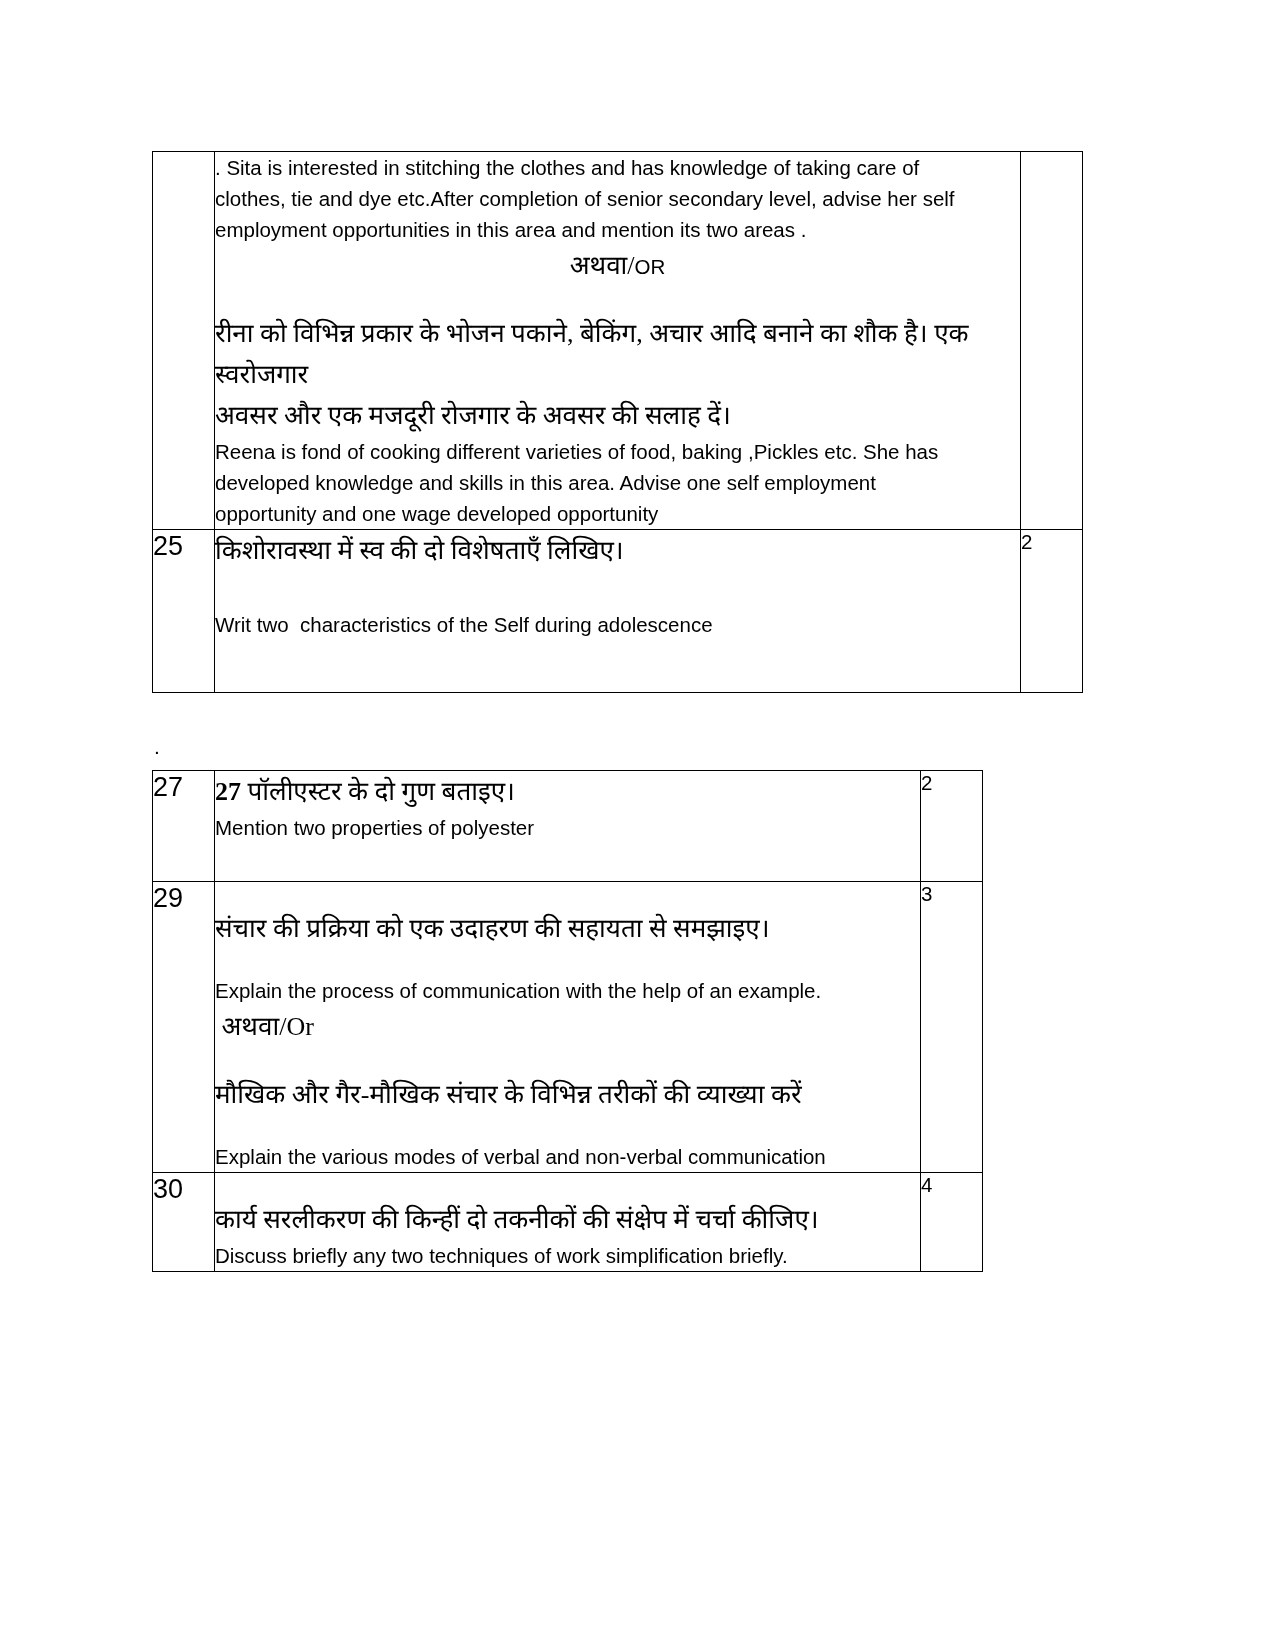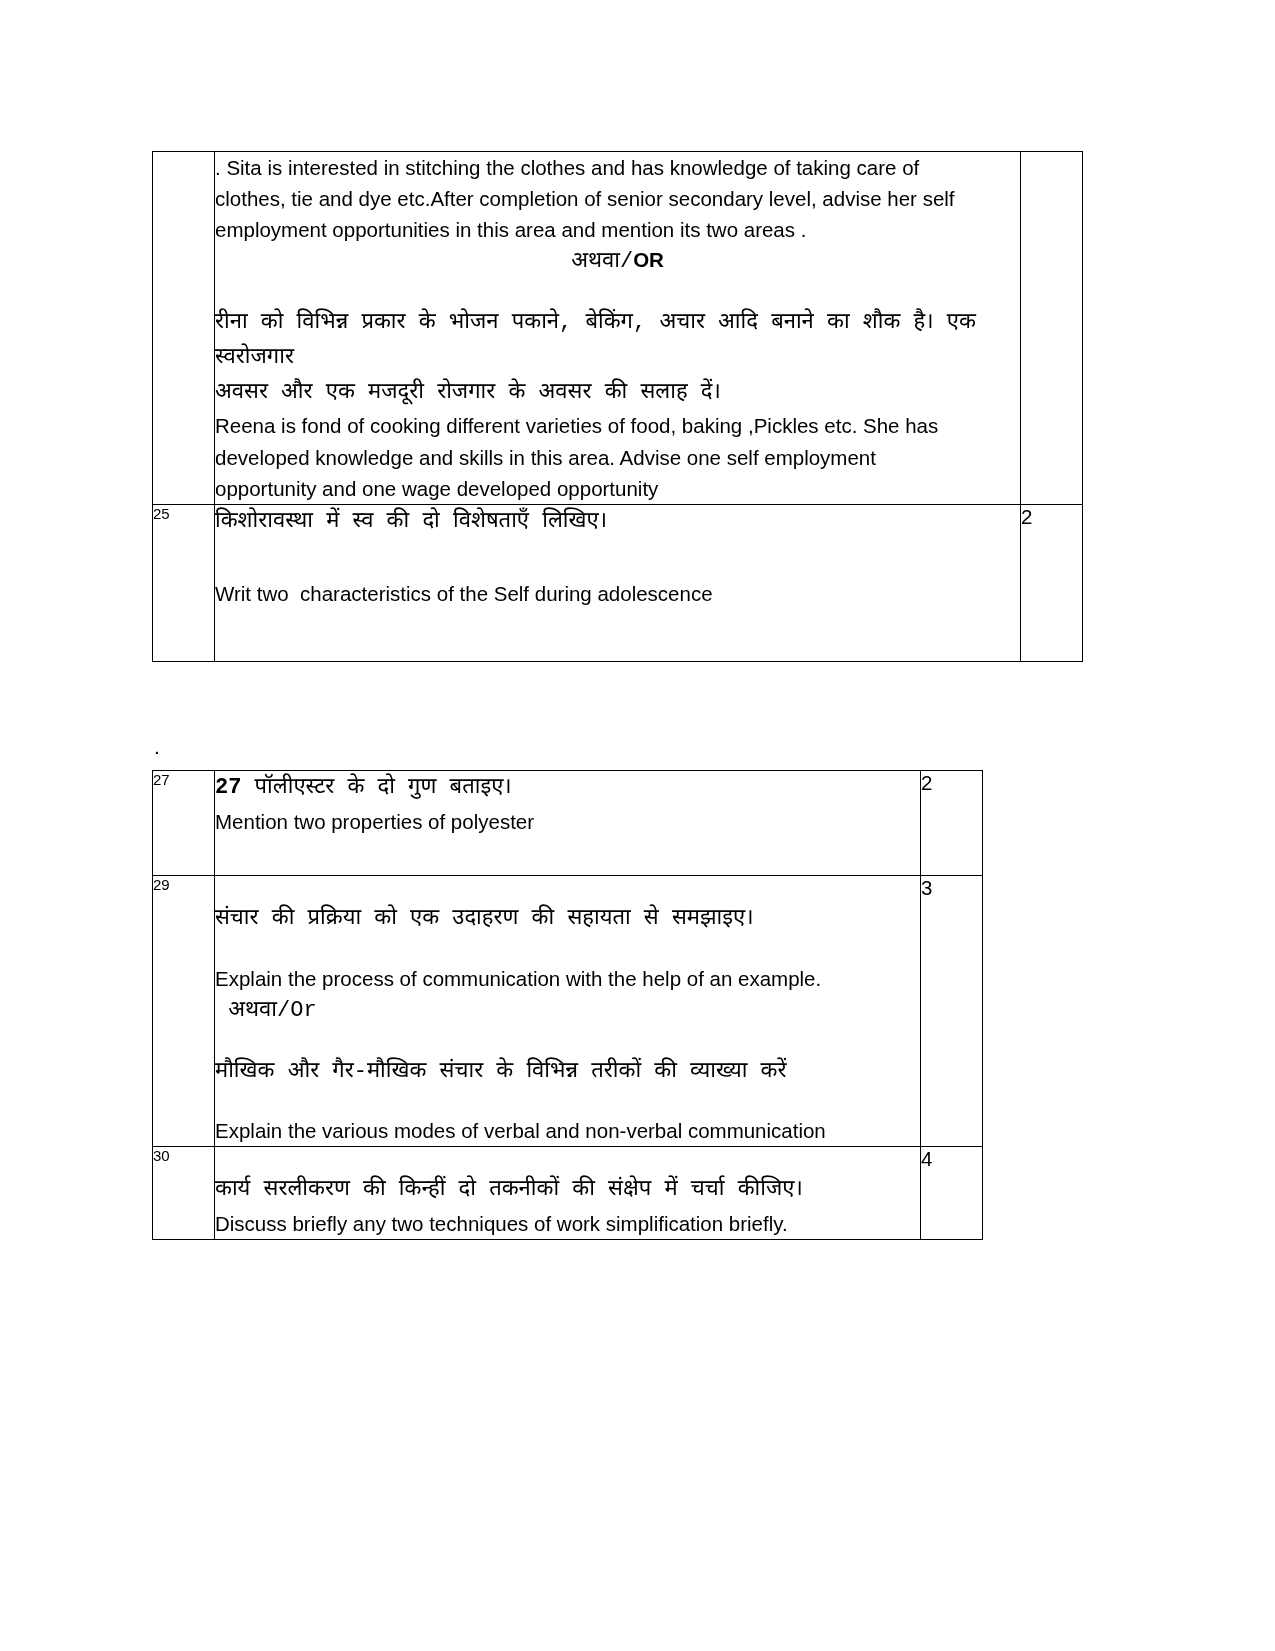--- a/index.html
+++ b/index.html
@@ -51,54 +51,54 @@
   }
   #table-2 .col-num   { width: 62px; }
   #table-2 .col-body  { width: 706px; }
   #table-2 .col-marks { width: 62px; }
 
   .cell-pad {
     padding: 8px 10px 8px 12px;
   }
   .num-cell {
     padding: 10px 0 6px 12px;
-    font-size: 15px;
+    font-size: 27px;
     line-height: 1.2;
   }
   .marks-cell {
     padding: 10px 0 6px 11px;
     font-size: 20.5px;
     line-height: 1.2;
   }
 
   
   .ln {
     font-size: 20.5px;
     line-height: 1.52;
     white-space: pre-wrap;
   }
   .ln-en {
     font-family: "Liberation Sans", sans-serif;
   }
   .ln-hi {
-    font-family: Liberation Mono, monospace;
-    font-size: 22px;
+    font-family: Liberation Serif, serif;
+    font-size: 26px;
     line-height: 1.58;
   }
   .gap-sm { height: 14px; }
   .gap-md { height: 26px; }
   .gap-lg { height: 38px; }
   .gap-xl { height: 52px; }
 
   .or-line {
     font-size: 20.5px;
     text-align: center;
     line-height: 1.5;
   }
-  .or-line .or-bold { font-weight: bold; }
+  .or-line .or-bold { font-weight: normal; }
 
   
   #stray-dot {
     position: absolute;
     left: 146px;
     top: 728px;
     font-size: 21px;
     line-height: 1;
     font-family: "Liberation Sans", sans-serif;
   }

